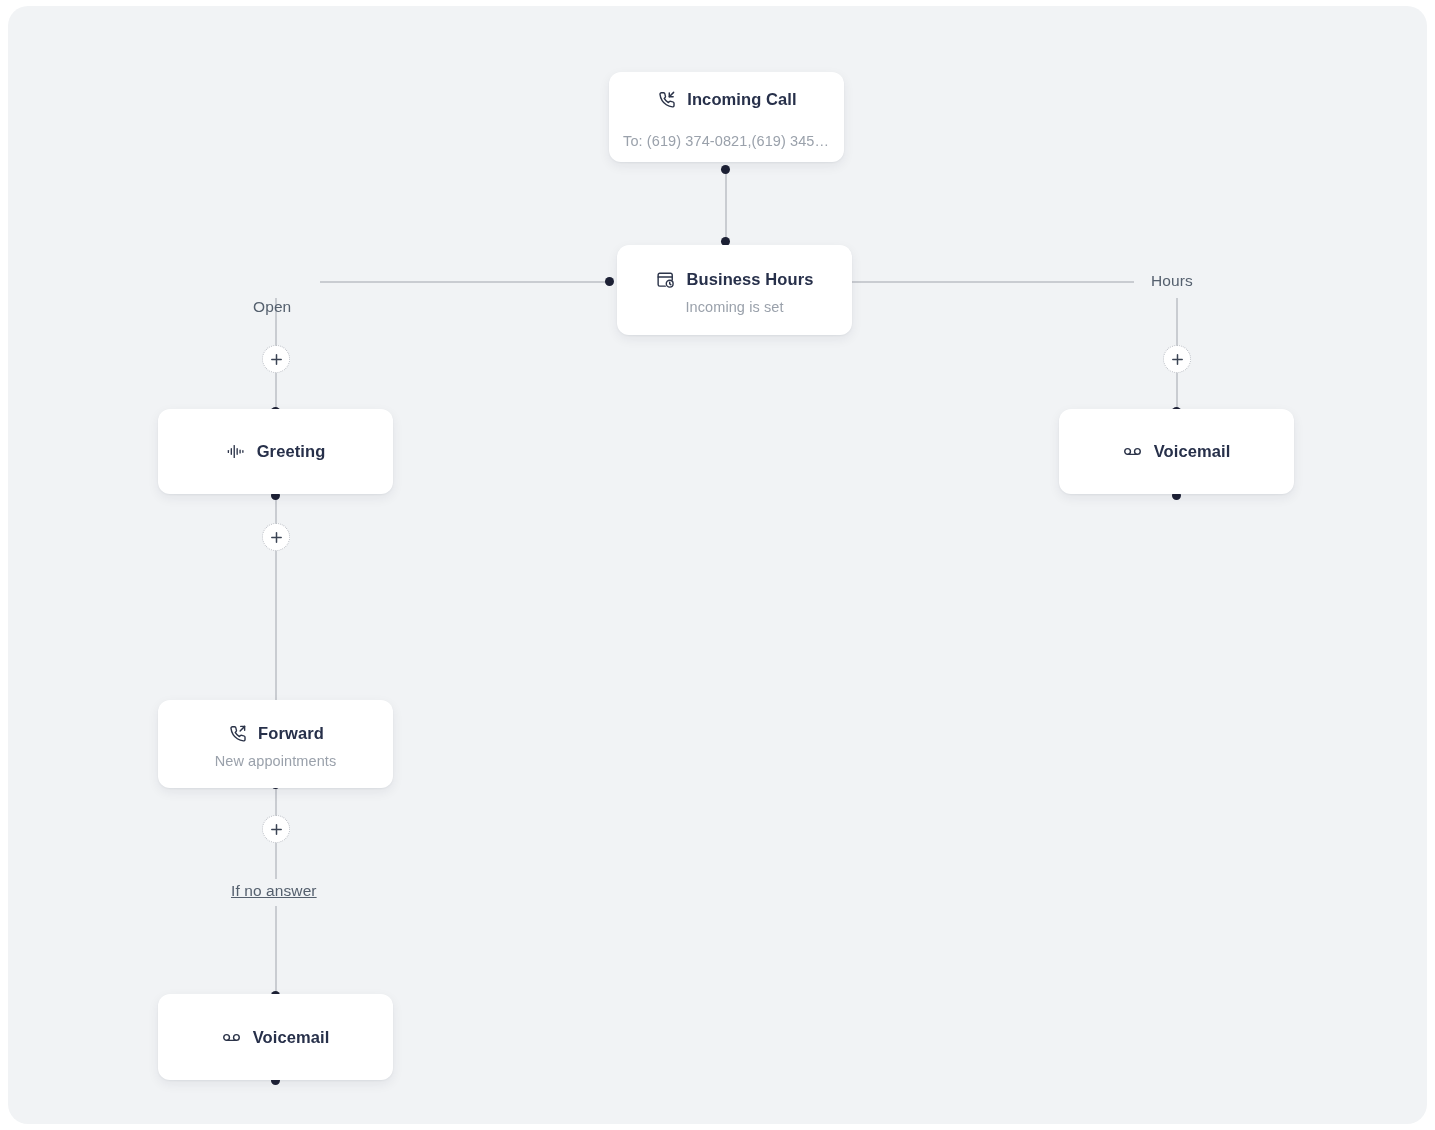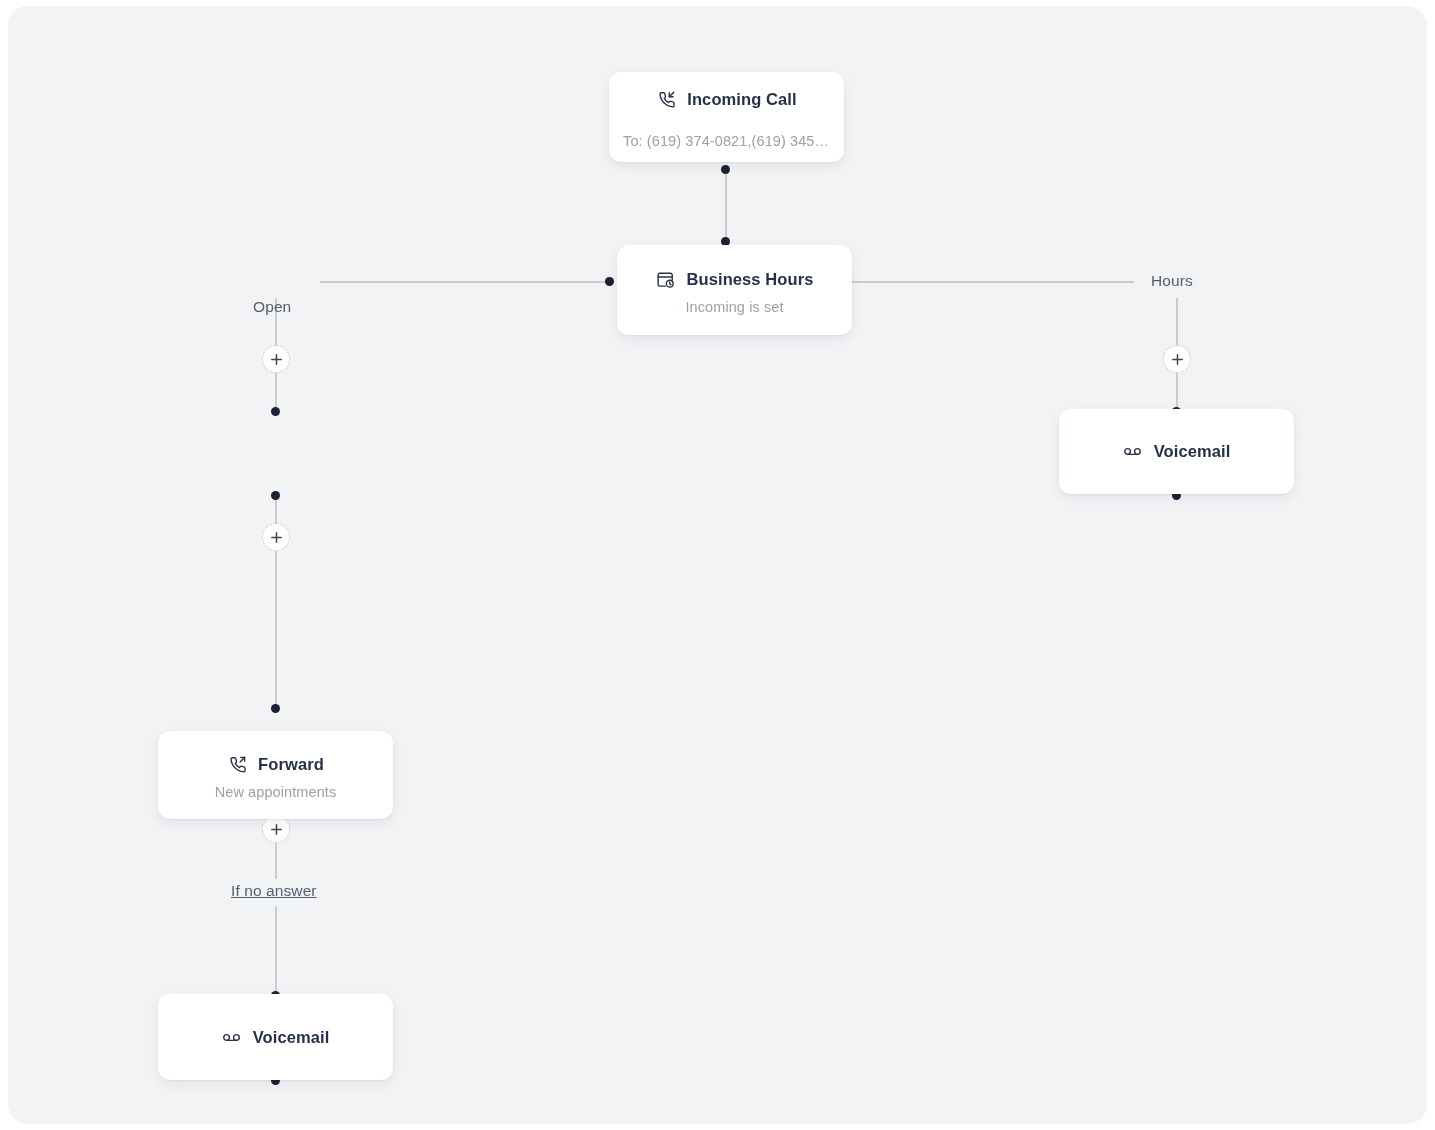--- a/index.html
+++ b/index.html
@@ -210,22 +210,37 @@
           <path d="M2.7 8.8h17.8"></path>
           <circle cx="17.3" cy="17.3" r="4.3"></circle>
           <path d="M17.3 15.4v2.1l1.4 1"></path>
         </svg>
       </span>
       <span class="node-title">Business Hours</span>
     </div>
     <div class="node-sub">Incoming is set</div>
   </div>
 
-
-  <div class="node" style="left:150px; top:694px; width:235px; height:88px; padding-top:4px;margin-top:31px;">
+  <div class="node" style="left:150px; top:403px; width:235px; height:85px;">
+    <div class="node-head">
+      <span class="node-icon">
+        <svg width="19" height="19" viewBox="0 0 24 24" fill="none" stroke="currentColor" stroke-width="1.7" stroke-linecap="round">
+          <path d="M3 10.8v2.4"></path>
+          <path d="M6.7 8.4v7.2"></path>
+          <path d="M10.4 4.5v15"></path>
+          <path d="M14.1 8.4v7.2"></path>
+          <path d="M17.8 10.2v3.6"></path>
+          <path d="M21.3 11v2"></path>
+        </svg>
+      </span>
+      <span class="node-title">Greeting</span>
+    </div>
+  </div>
+
+  <div class="node" style="left:150px; top:694px; width:235px; height:88px; padding-top:4px;">
     <div class="node-head">
       <span class="node-icon">
         <svg width="19" height="19" viewBox="0 0 24 24" fill="none" stroke="currentColor" stroke-width="1.8" stroke-linecap="round" stroke-linejoin="round">
           <path d="M21.5 16.9v2.6a1.8 1.8 0 0 1-2 1.8 17.6 17.6 0 0 1-7.7-2.7 17.3 17.3 0 0 1-5.3-5.3A17.6 17.6 0 0 1 3.8 5.5a1.8 1.8 0 0 1 1.8-2h2.6a1.8 1.8 0 0 1 1.8 1.6c.1.9.3 1.7.6 2.5a1.8 1.8 0 0 1-.4 1.9l-1.1 1.1a14 14 0 0 0 5.3 5.3l1.1-1.1a1.8 1.8 0 0 1 1.9-.4c.8.3 1.6.5 2.5.6a1.8 1.8 0 0 1 1.6 1.9z"></path>
           <path d="M15.3 8.7 L21 3"></path>
           <path d="M16.1 3 L21 3 L21 7.9"></path>
         </svg>
       </span>
       <span class="node-title">Forward</span>
     </div>

